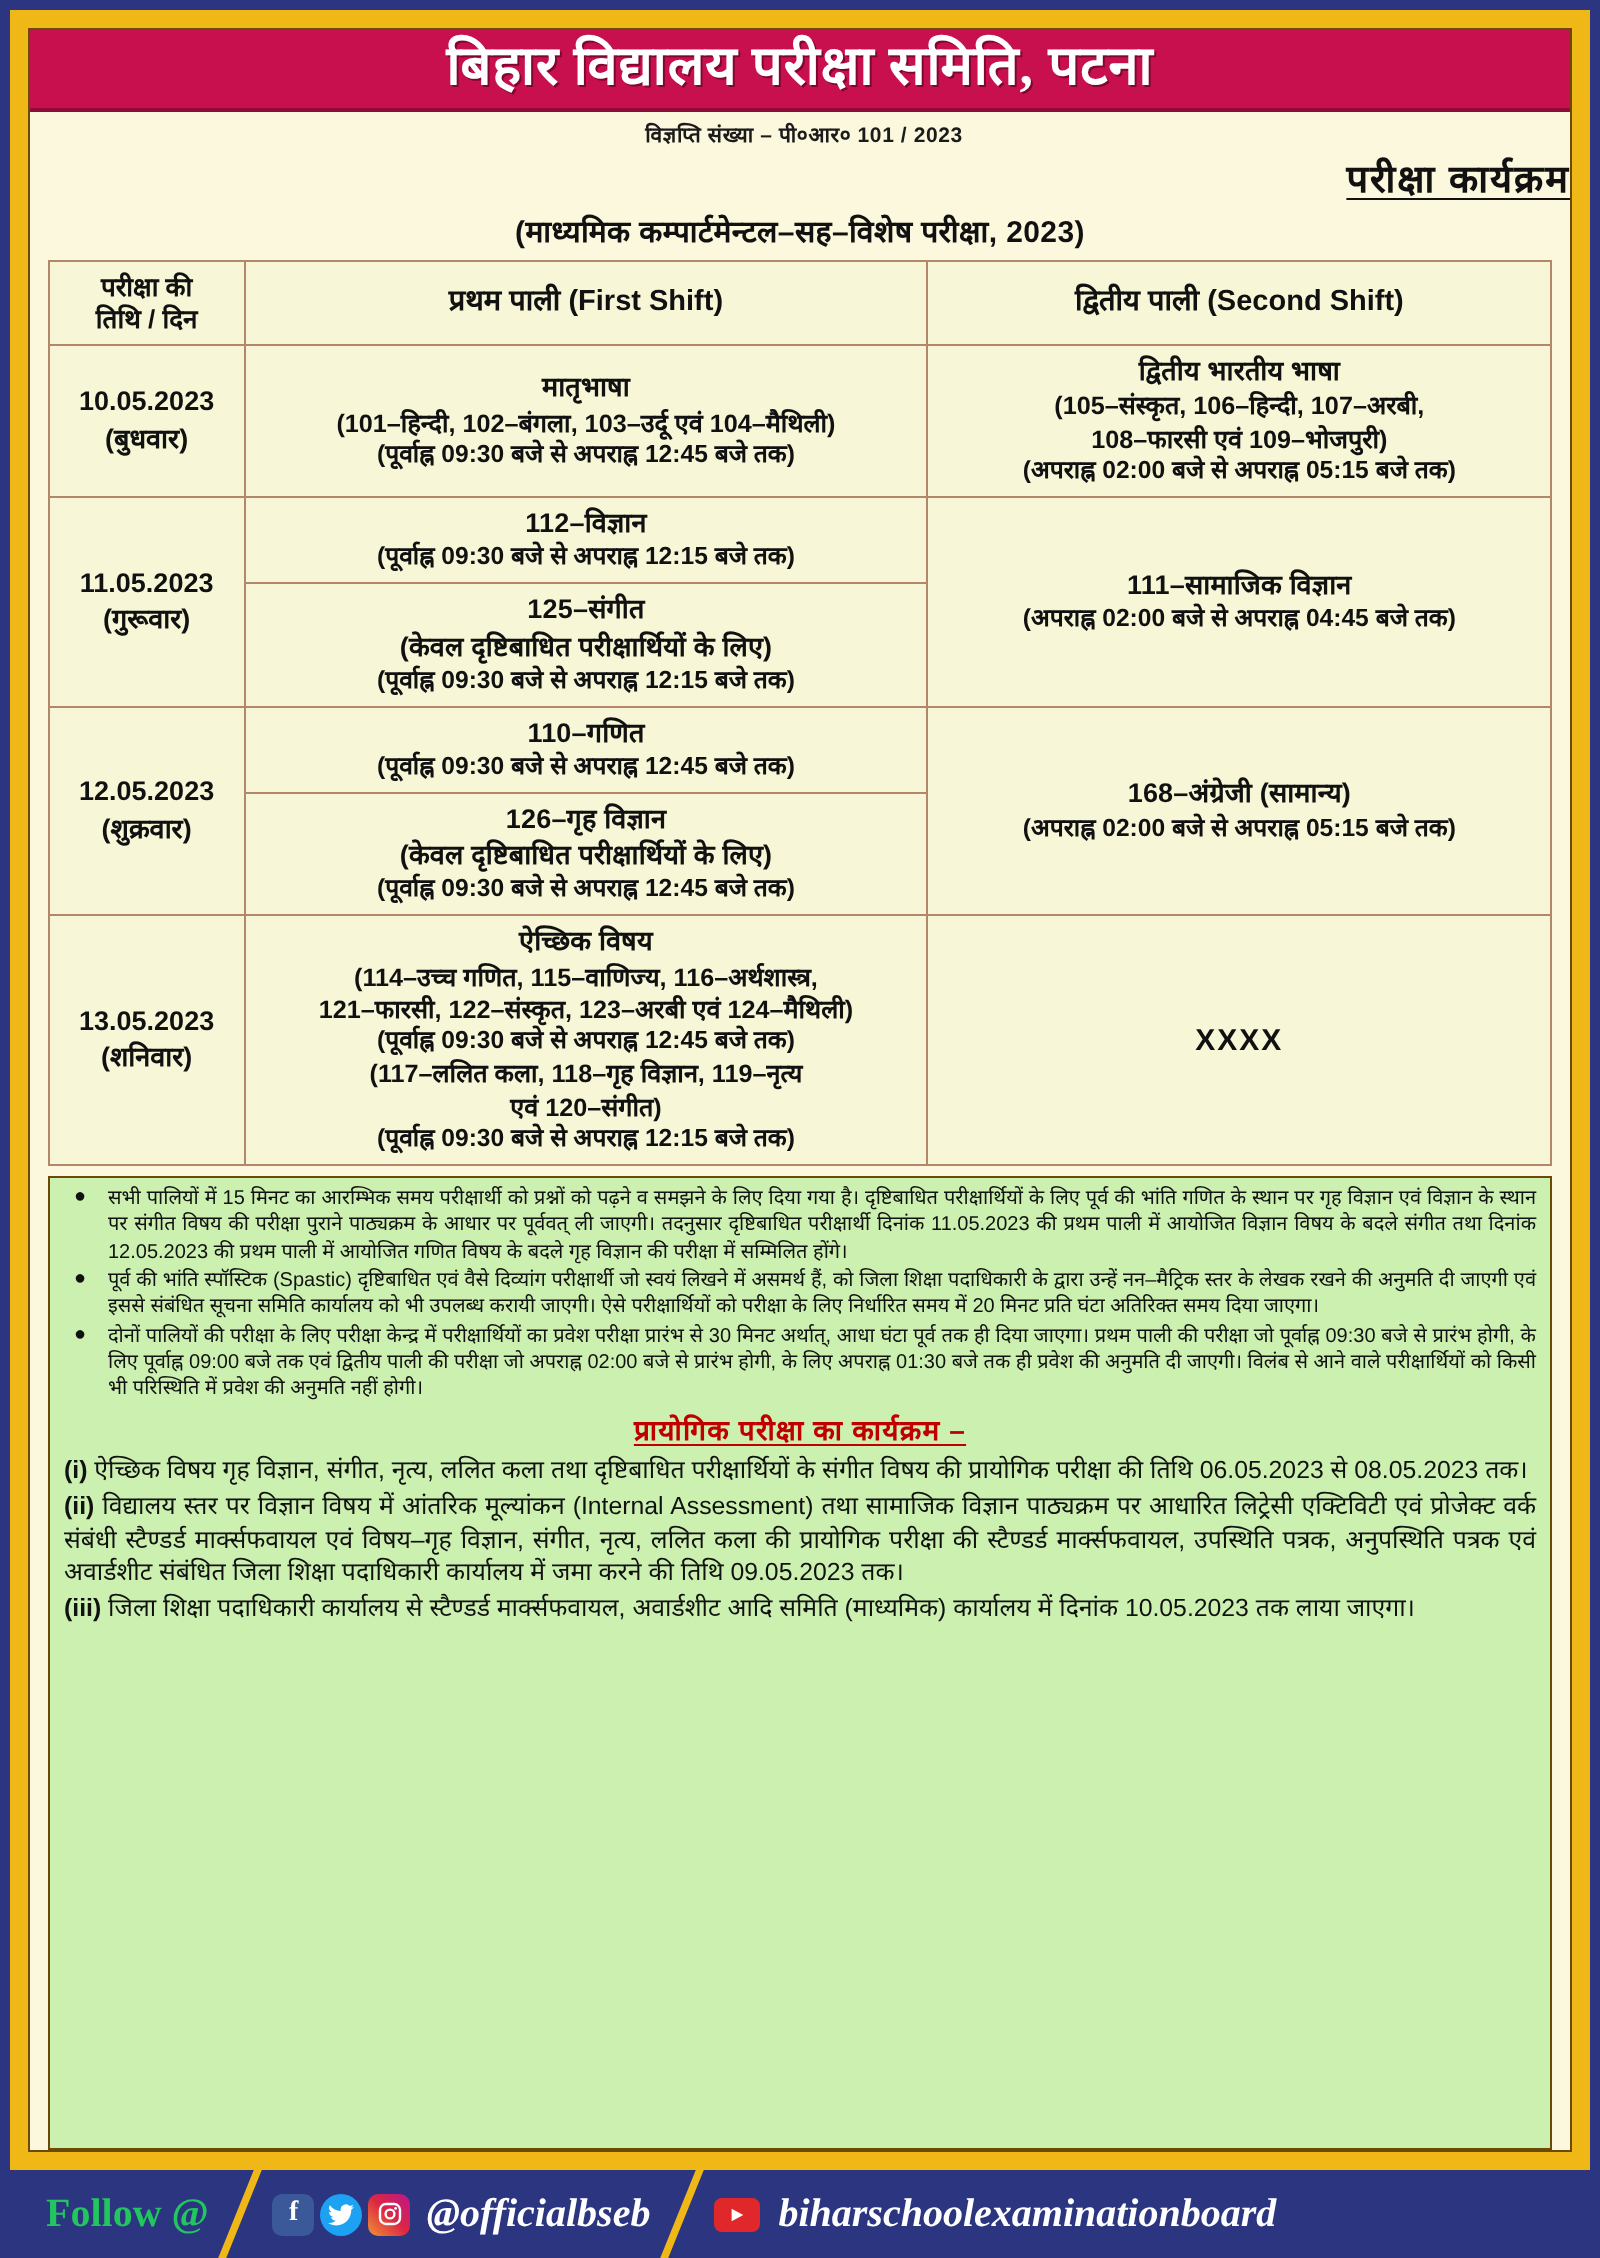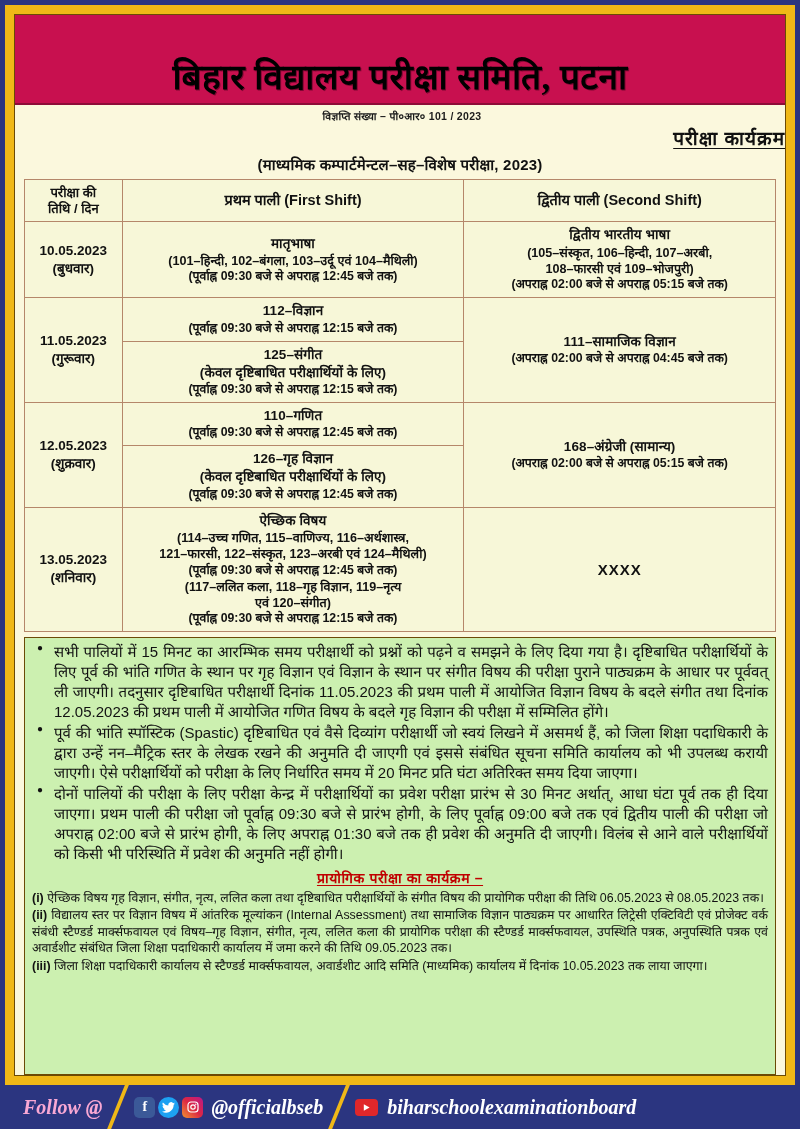--- a/index.html
+++ b/index.html
@@ -32,27 +32,26 @@
 
   
   .titleband {
     background: #c8104f;
     border-bottom: 2px solid #8d0c38;
     text-align: center;
     padding: 3px 0 5px 0;
   }
   .titleband h1 {
     font-family: "Liberation Serif", "DejaVu Serif", serif;
-    color: #000000;
-    font-size: 35px;
+    color: #ffffff;
+    font-size: 27px;
     font-weight: bold;
     letter-spacing: .5px;
     line-height: 1.15;
     text-shadow: 1px 1px 0 #7d0731;
-    margin-top: 40px;
   }
   .noticeno {
     text-align: center;
     font-size: 10.5px;
     font-weight: bold;
     color: #1b1b1b;
     padding: 4px 0 1px 4px;
     letter-spacing: .3px;
   }
   .prog-title {
@@ -129,21 +128,21 @@
   
   .notesbox {
     margin: 5px 9px 0 9px;
     background: #ccf0b0;
     border: 1.5px solid #6b4a05;
     padding: 4px 7px 5px 7px;
     flex: 1 1 auto;
     min-height: 0;
   }
   .bullet-p {
-    font-size: 15px;
+    font-size: 10px;
     line-height: 1.33;
     color: #111;
     text-align: justify;
     text-justify: inter-word;
     margin-bottom: 1px;
     position: relative;
     padding-left: 22px;
   }
   .bullet-p::before {
     content: "\25CF";
@@ -183,23 +182,22 @@
     height: 44px;
     background: #2b3580;
     display: flex;
     align-items: center;
     flex: 0 0 44px;
     position: relative;
     overflow: hidden;
   }
   .follow {
     font-family: "Liberation Serif", "DejaVu Serif", serif;
-    font-style: italic;
-    font-weight: bold;
-    color: #f9a8d4;
+    font-weight: bold;
+    color: #22c55e;
     font-size: 20px;
     padding-left: 18px;
   }
   .slash {
     width: 0; height: 0;
     margin: 0 14px;
     border-left: 4px solid #f0b817;
     height: 44px;
     transform: skewX(-22deg);
   }

